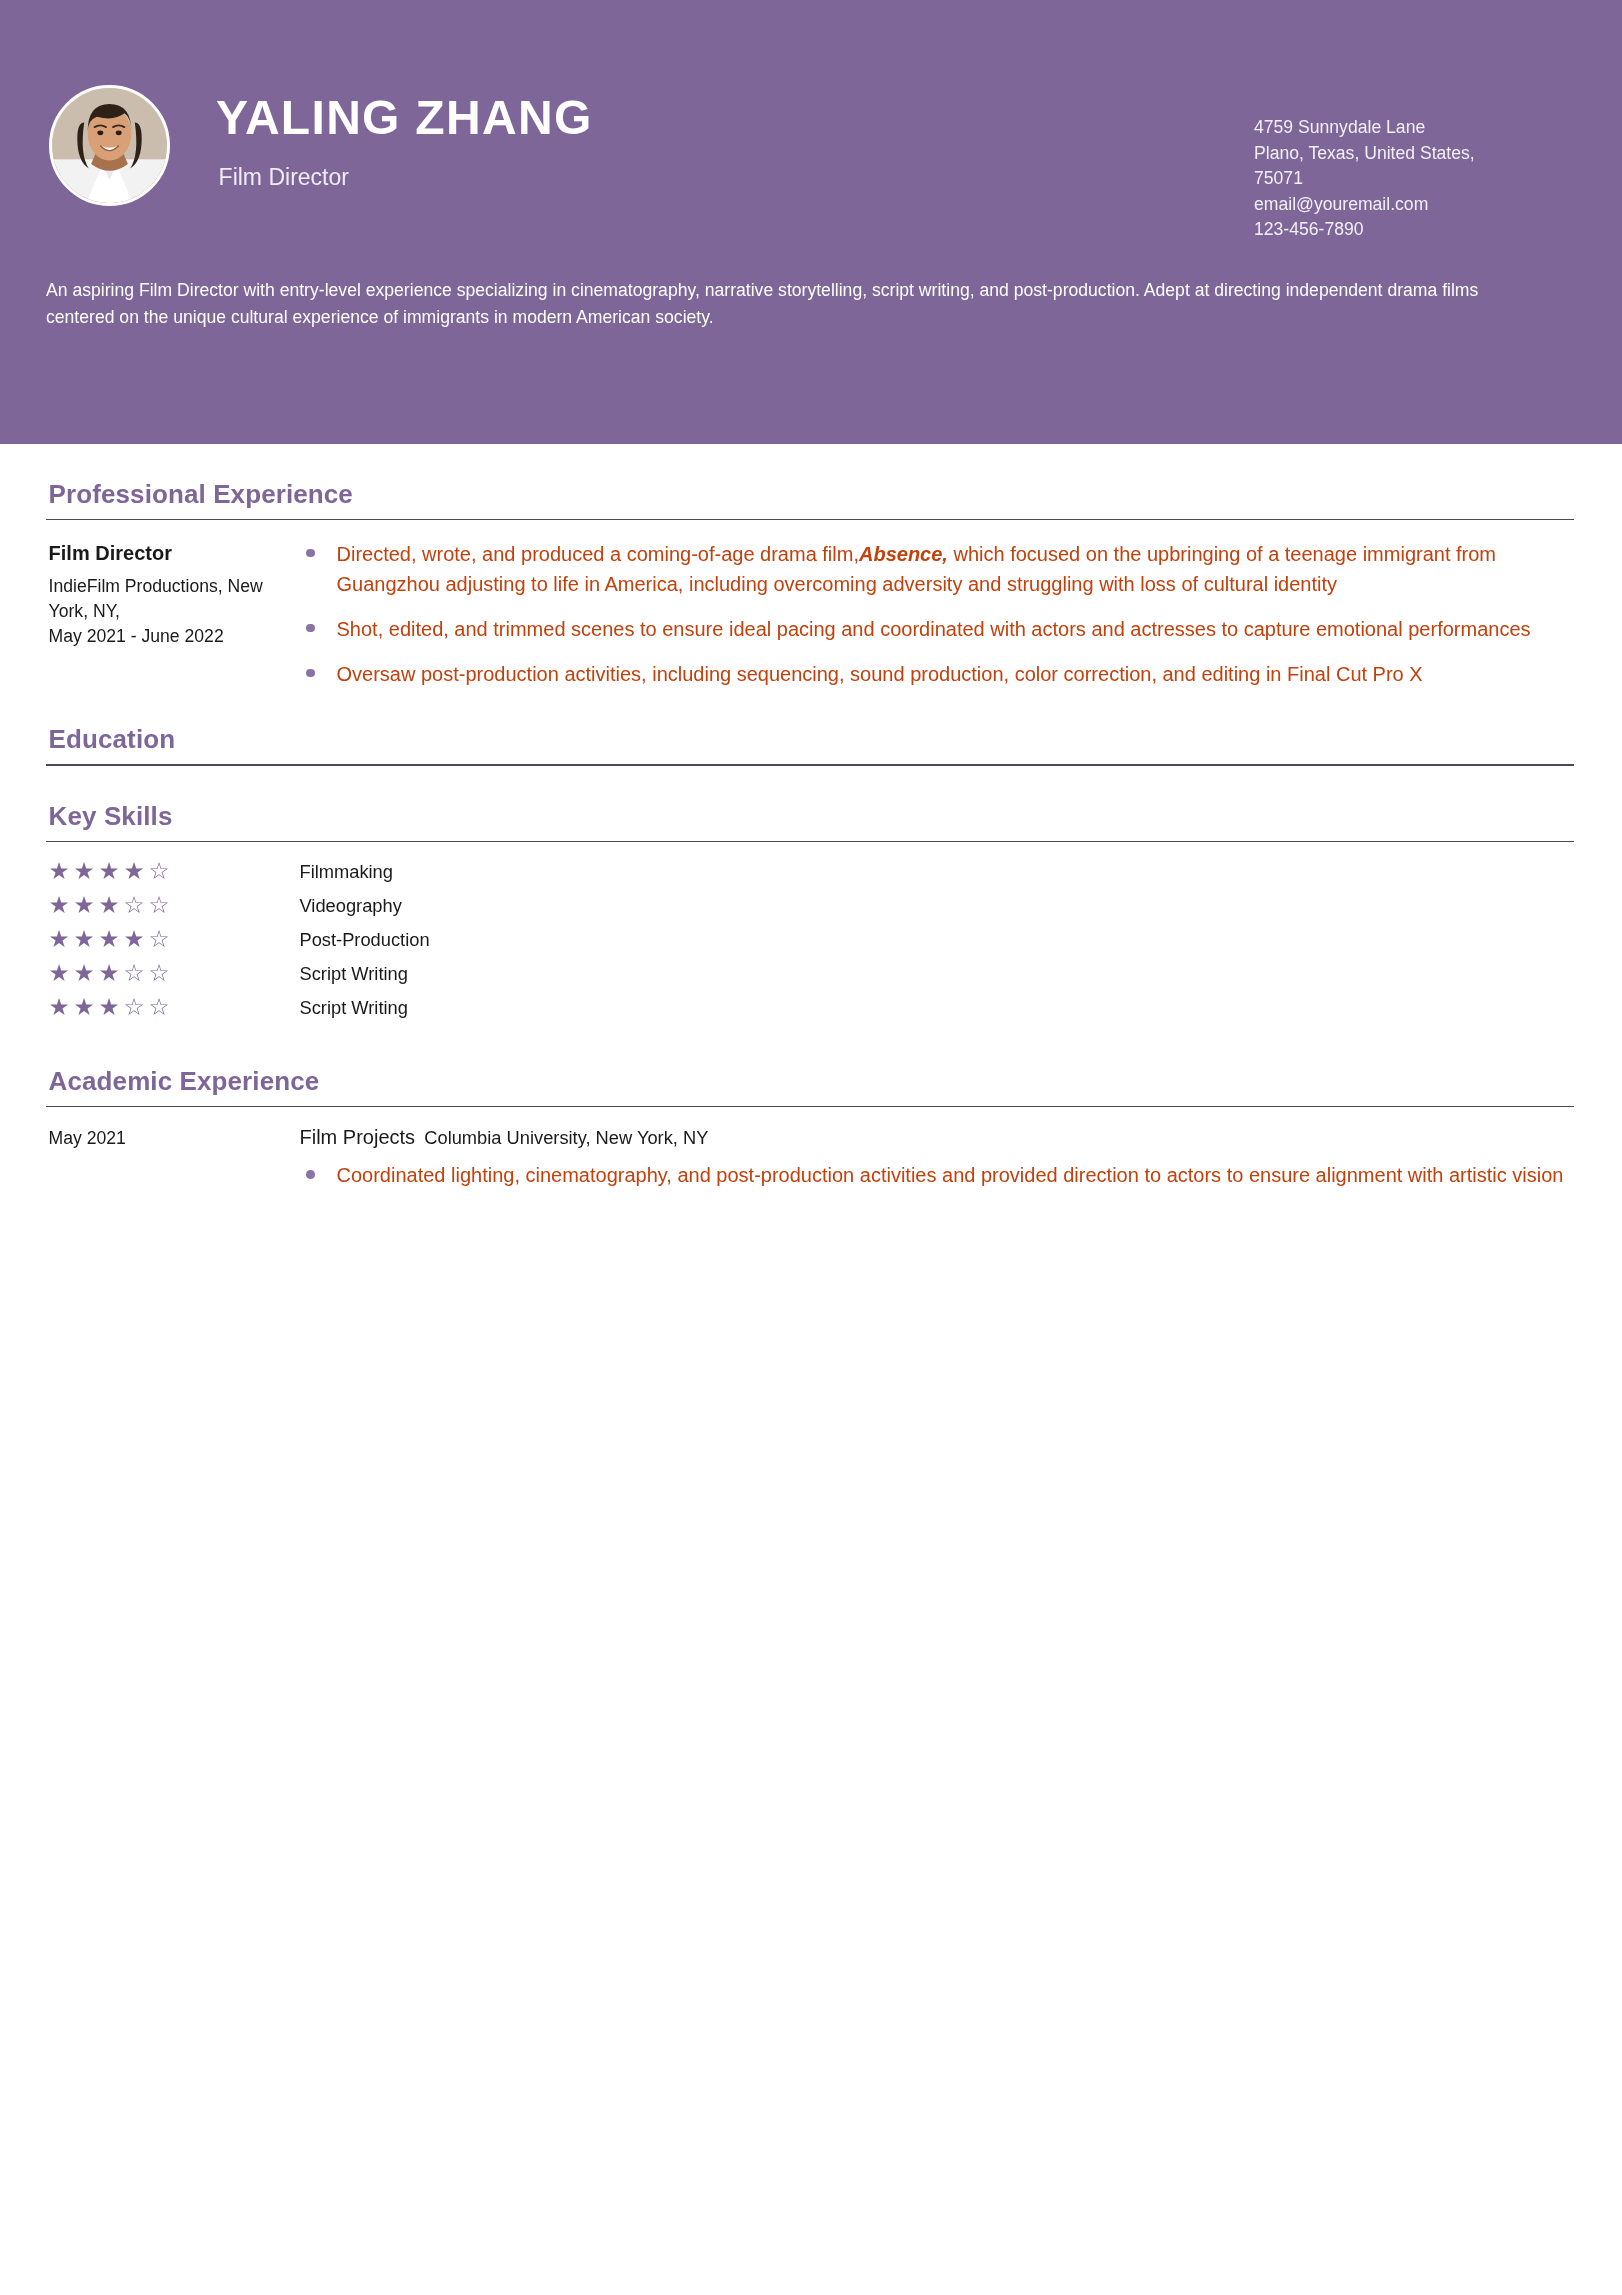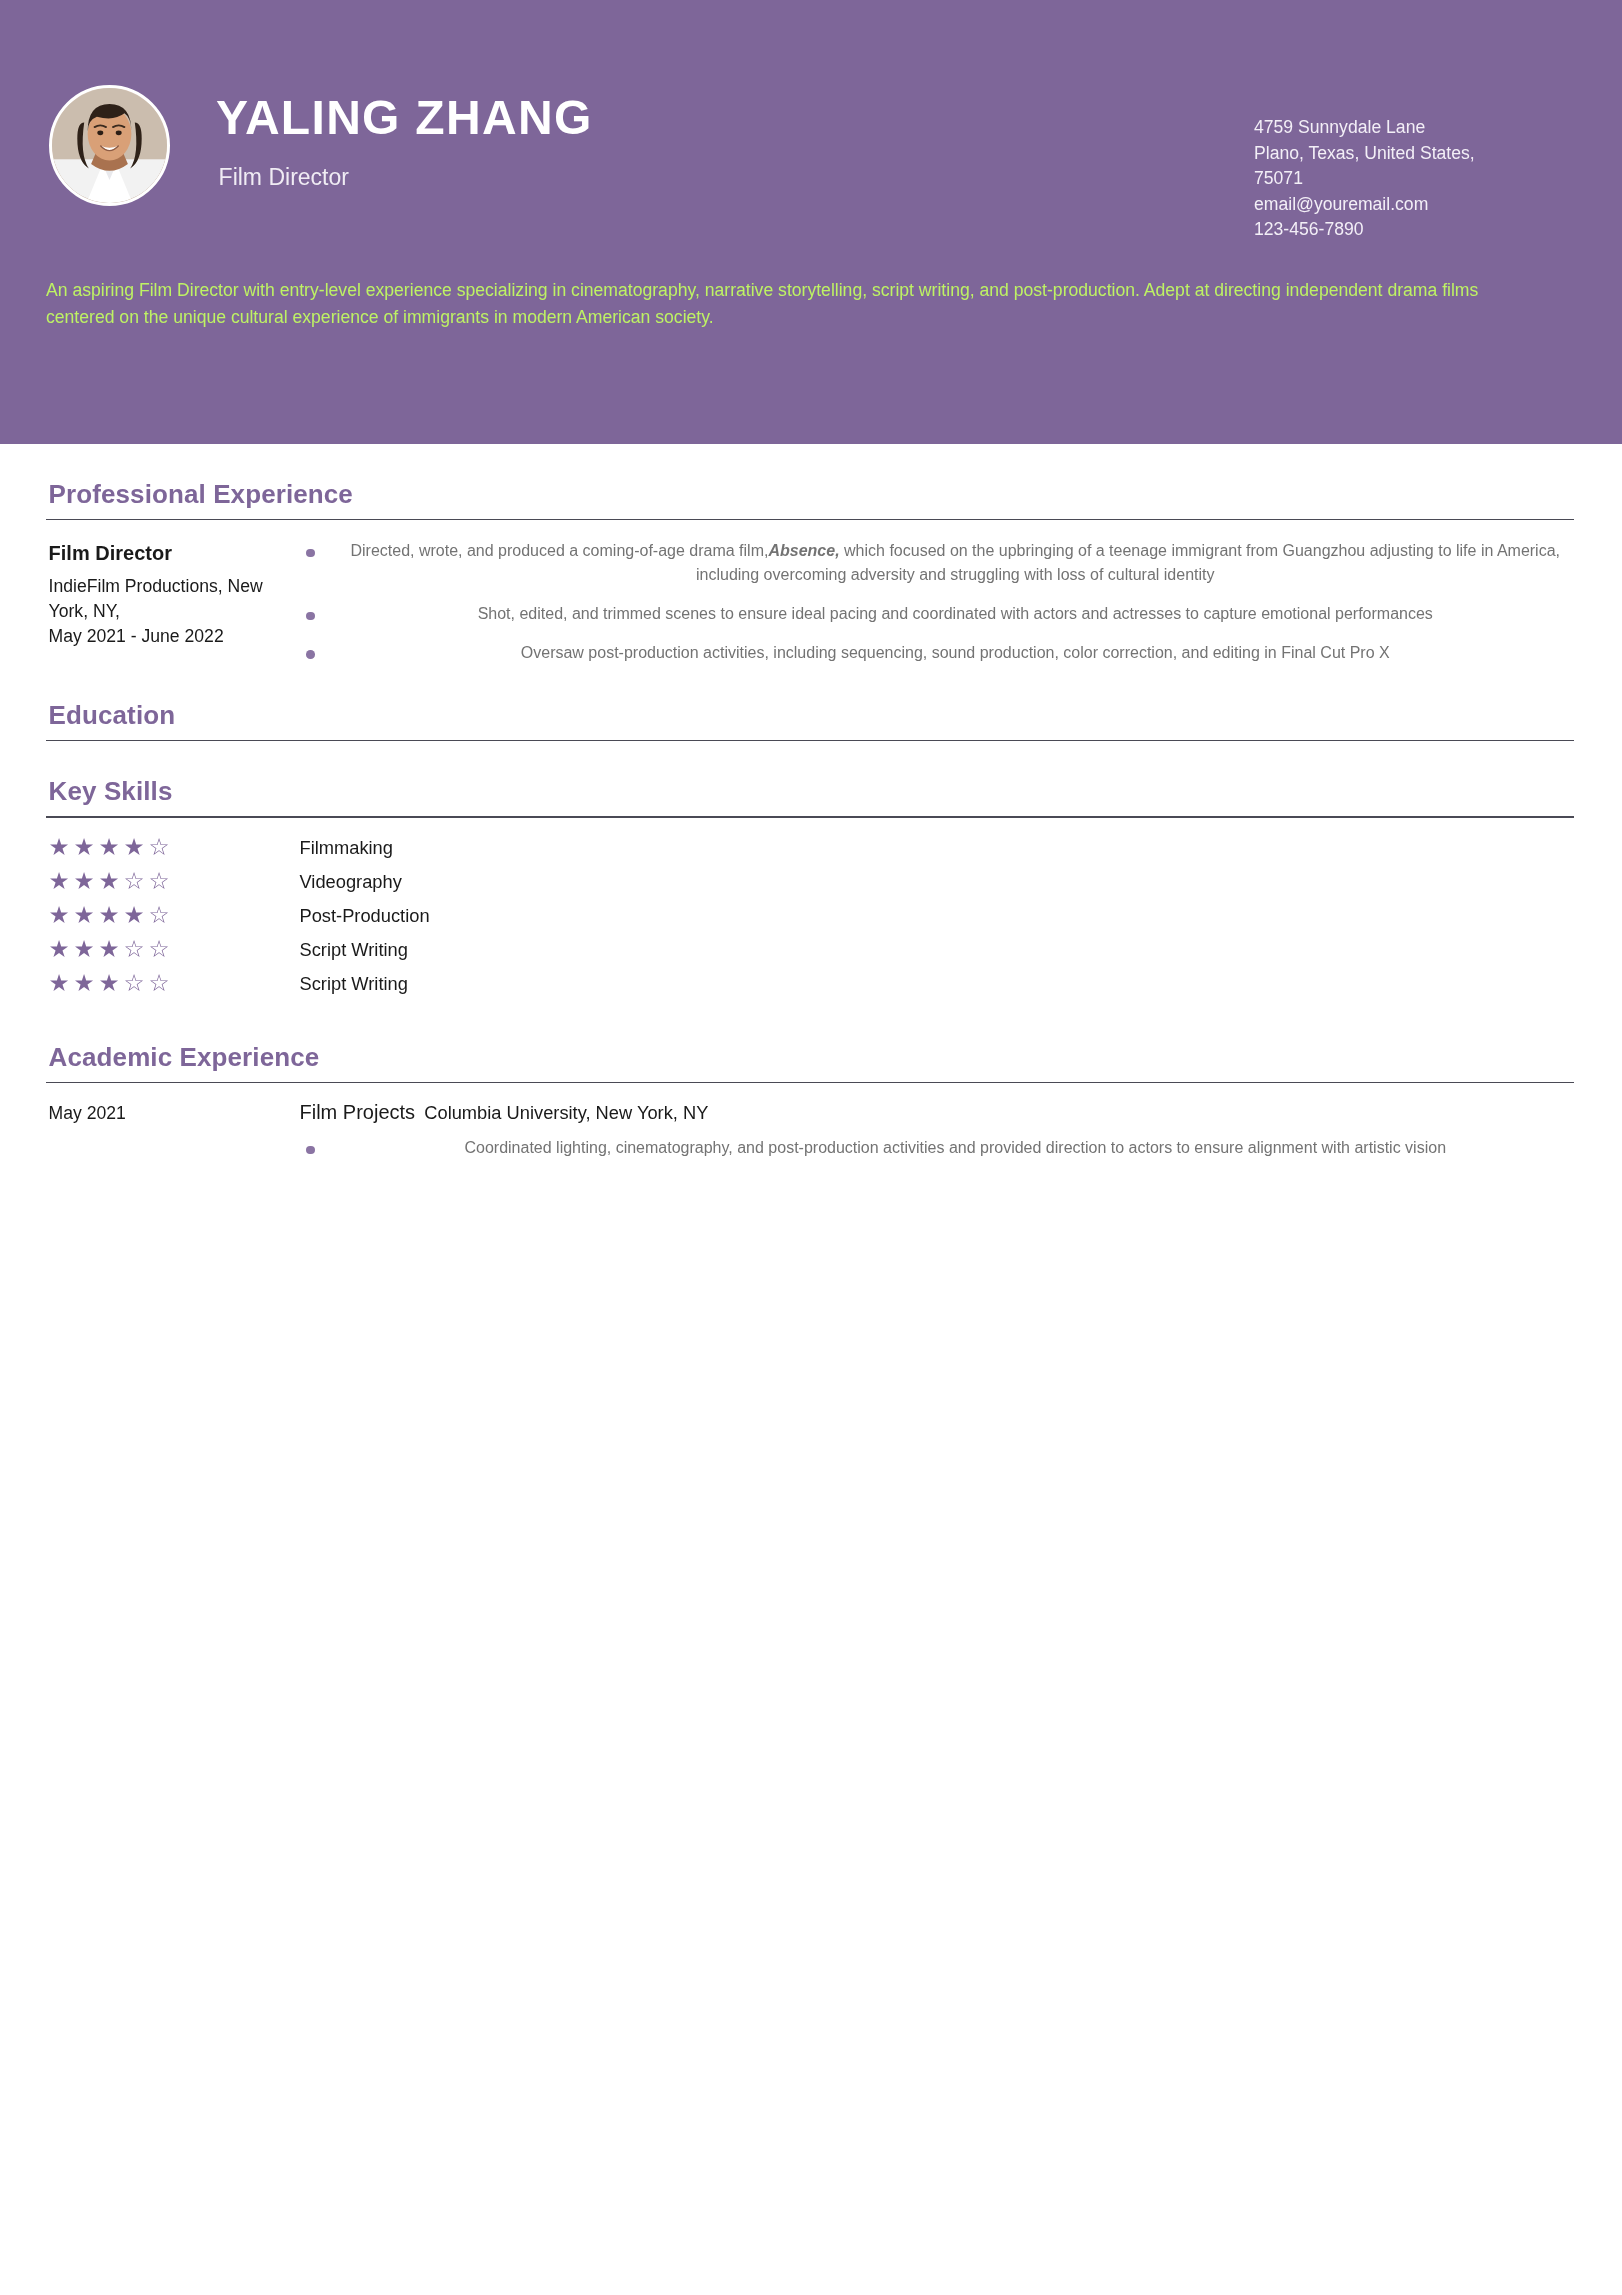--- a/index.html
+++ b/index.html
@@ -67,21 +67,21 @@
     color: #f3eff7;
     padding-top: 30px;
     width: 307px;
   }
   .contact div { white-space: nowrap; }
 
   .summary {
     padding: 34px 49px 0 46px;
     font-size: 17.6px;
     line-height: 1.55;
-    color: #bef264;
+    color: #ffffff;
     max-width: 1529px;
   }
 
   
   .content {
     padding: 0 49px 0 46px;
   }
 
   .section { margin-top: 35px; }
   .section-title {
@@ -122,24 +122,23 @@
 
   ul.bullets {
     list-style: none;
     margin: 0;
     padding: 0;
   }
   ul.bullets li {
     position: relative;
     padding-left: 37px;
     margin-bottom: 14.4px;
-    font-size: 16px;
+    font-size: 20px;
     line-height: 1.52;
-    color: #737373;
-    text-align: center;
+    color: #c2410c;
   }
   ul.bullets li:last-child { margin-bottom: 0; }
   ul.bullets li::before {
     content: "";
     position: absolute;
     left: 6.5px;
     top: 9.8px;
     width: 8.5px;
     height: 8.5px;
     border-radius: 50%;

